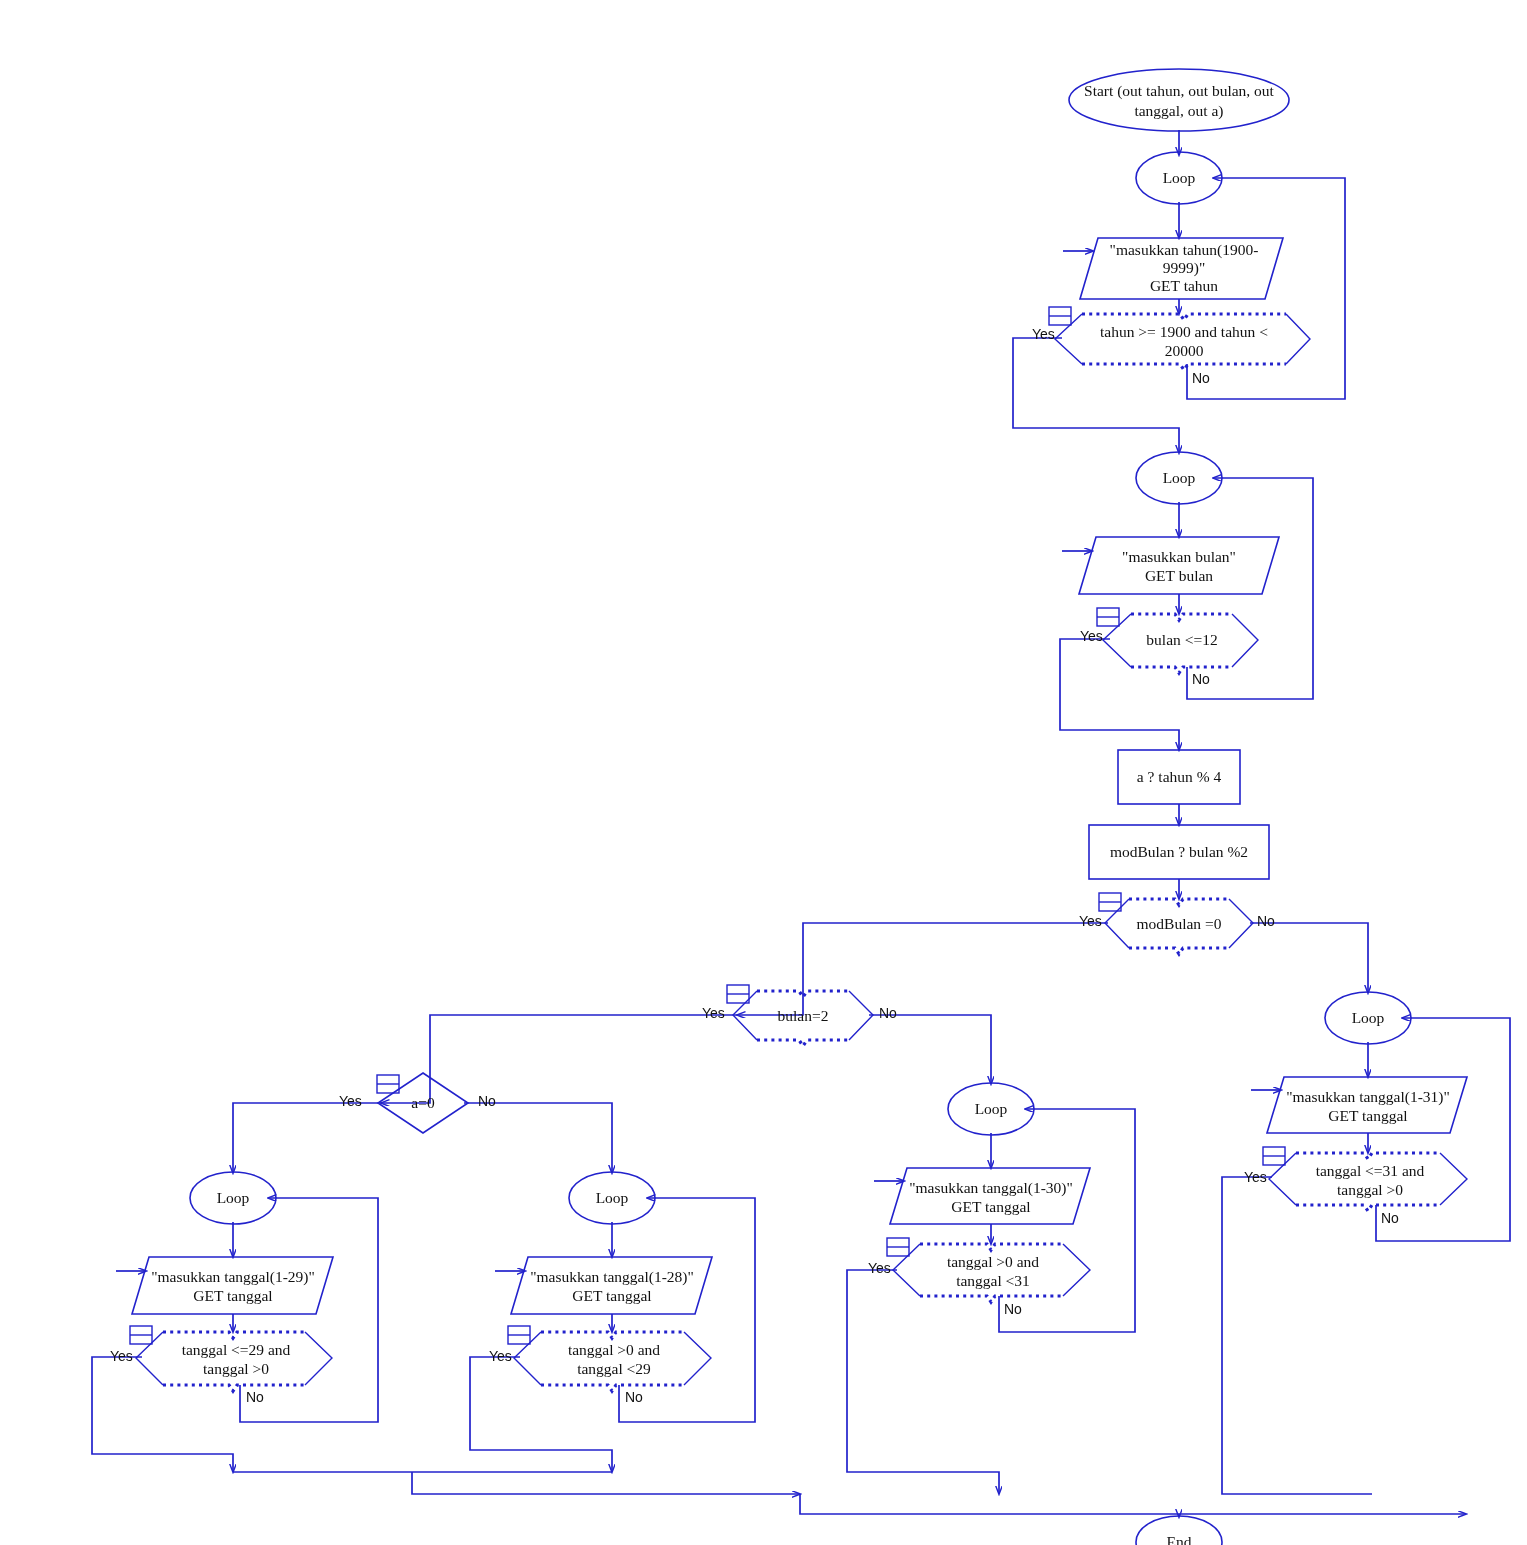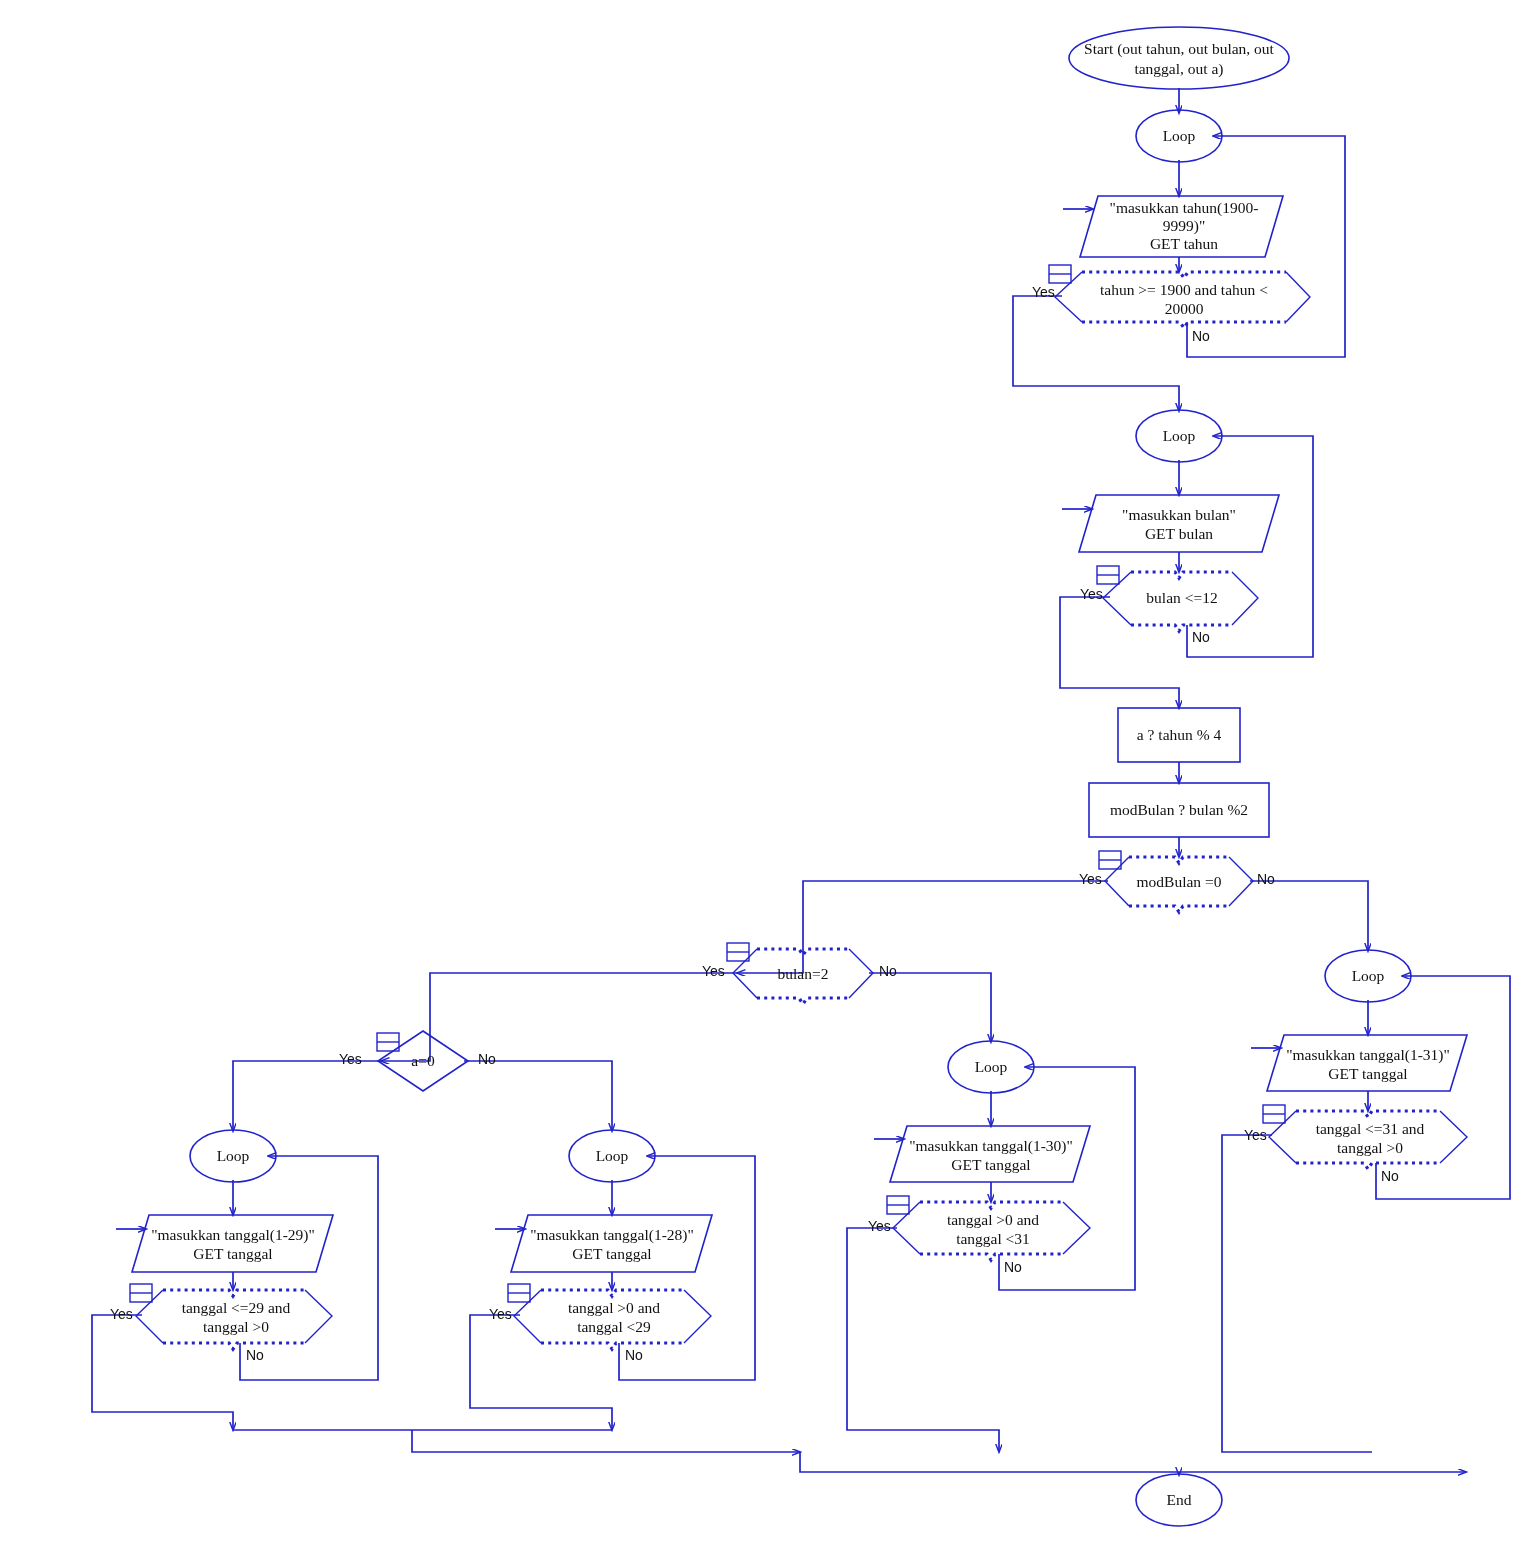--- a/index.html
+++ b/index.html
@@ -10,20 +10,21 @@
   body {
     width: 1527px;
     height: 1545px;
     font-family: "Liberation Serif", serif;
     overflow: hidden;
   }
   #flowchart-root {
     position: relative;
     width: 1527px;
     height: 1249px;
+    margin-top: 42px;
   }
   svg.chart {
     display: block;
     width: 1527px;
     height: 1545px;
   }
   .node-shape {
     fill: none;
     stroke: #2222cc;
     stroke-width: 1.6;

